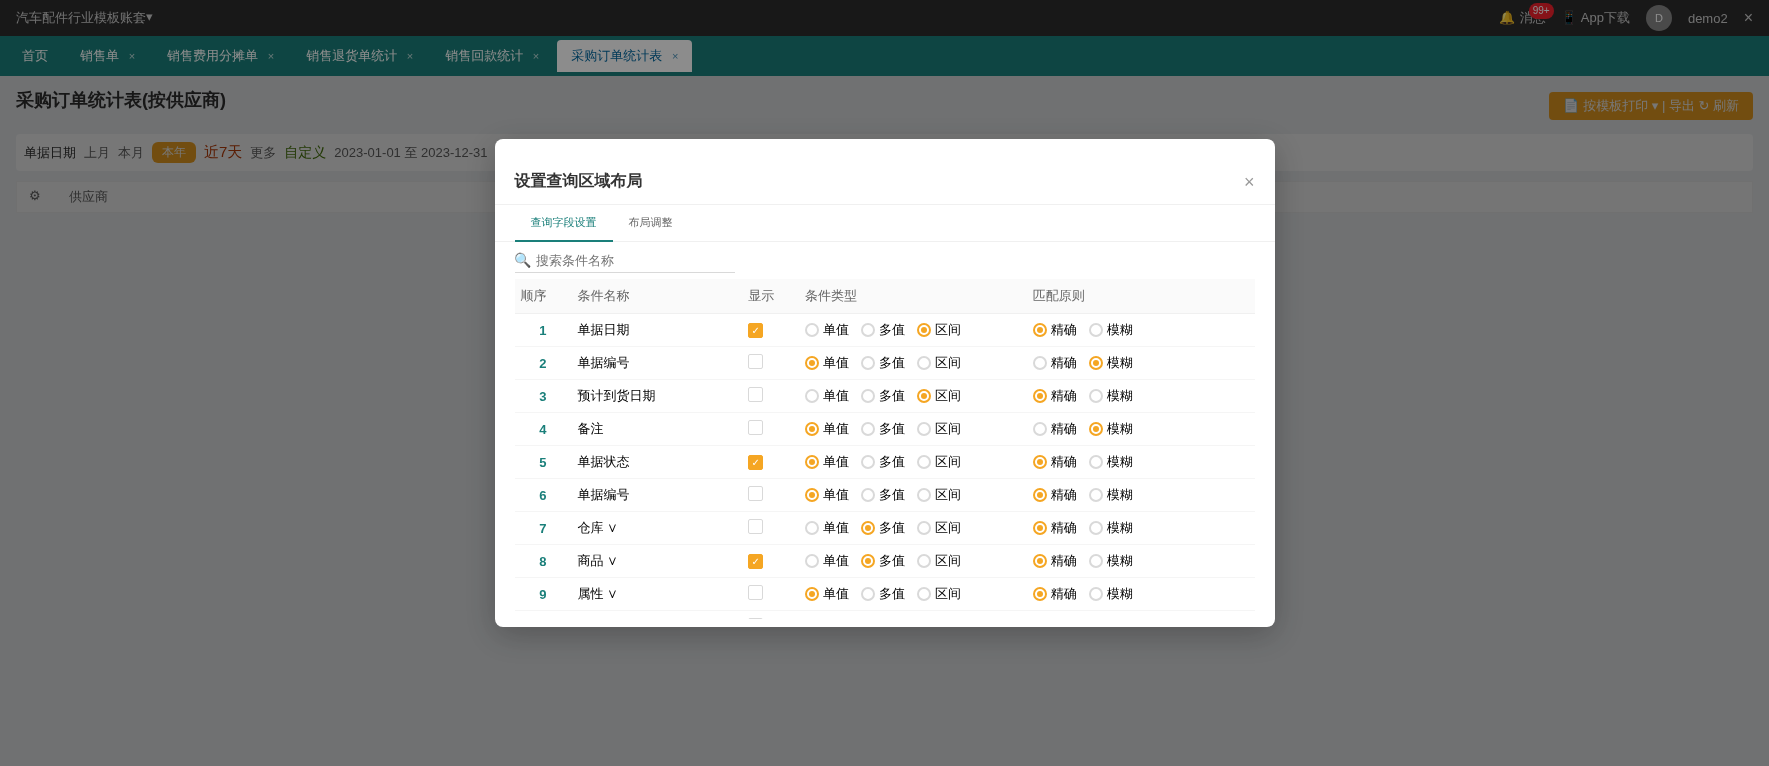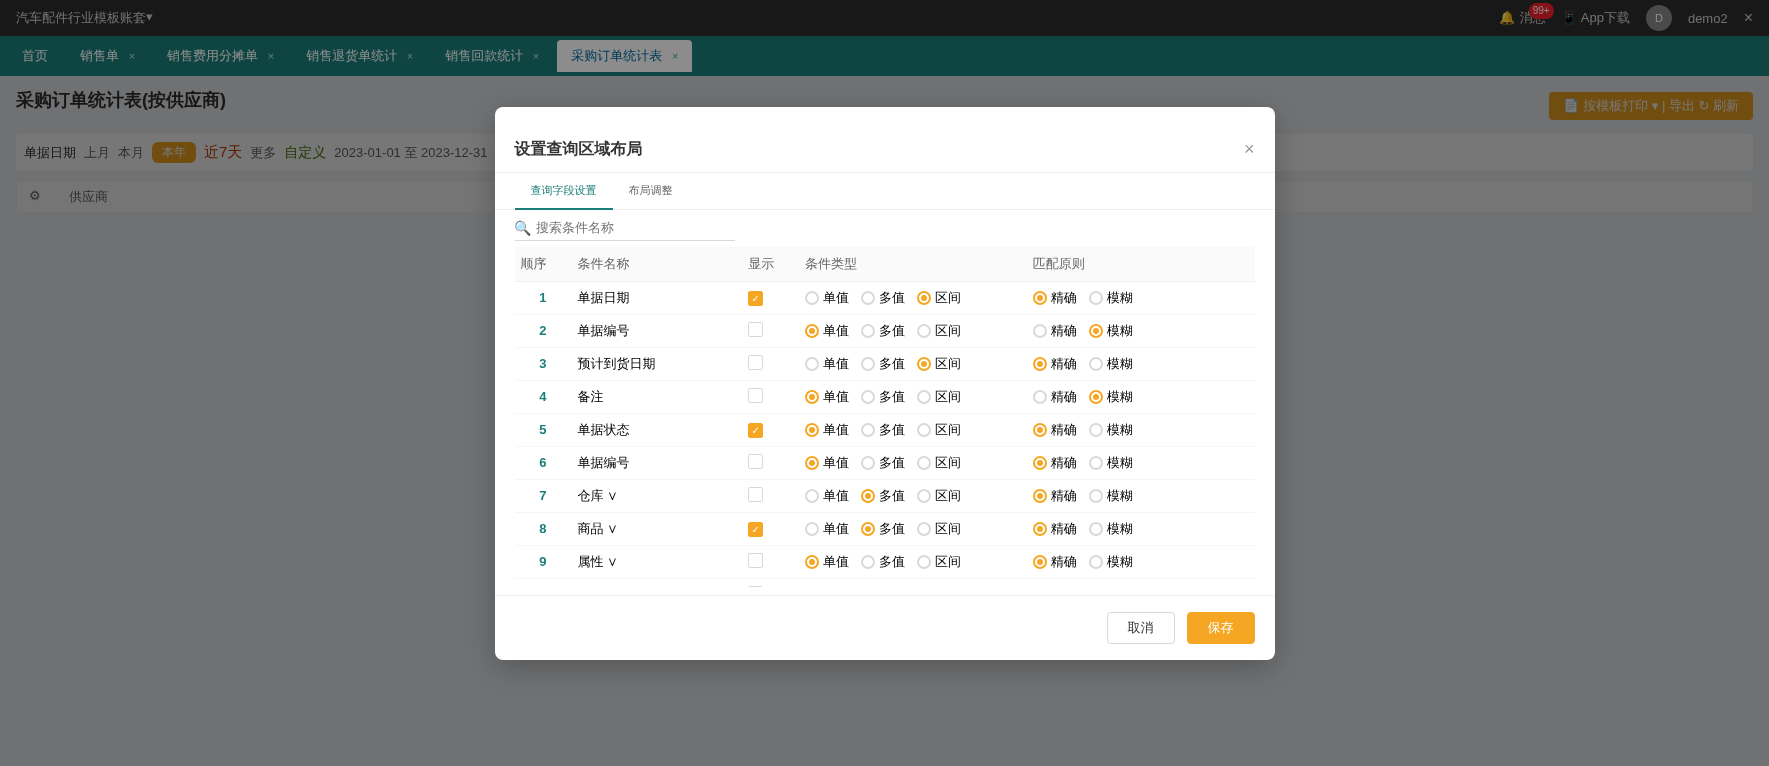--- a/index.html
+++ b/index.html
@@ -566,19 +566,15 @@
                       <span>模糊</span>
                     </span>
                   </div>
                 </td>
               </tr>
             </tbody>
         </table>
       </div>
     </div>
 
-    <div class="dialog-footer">
-      <button class="btn btn-default">取消</button>
-      <button class="btn btn-primary">保存</button>
-    </div>
 
   </div>
 </div>
 
 </body></html>

